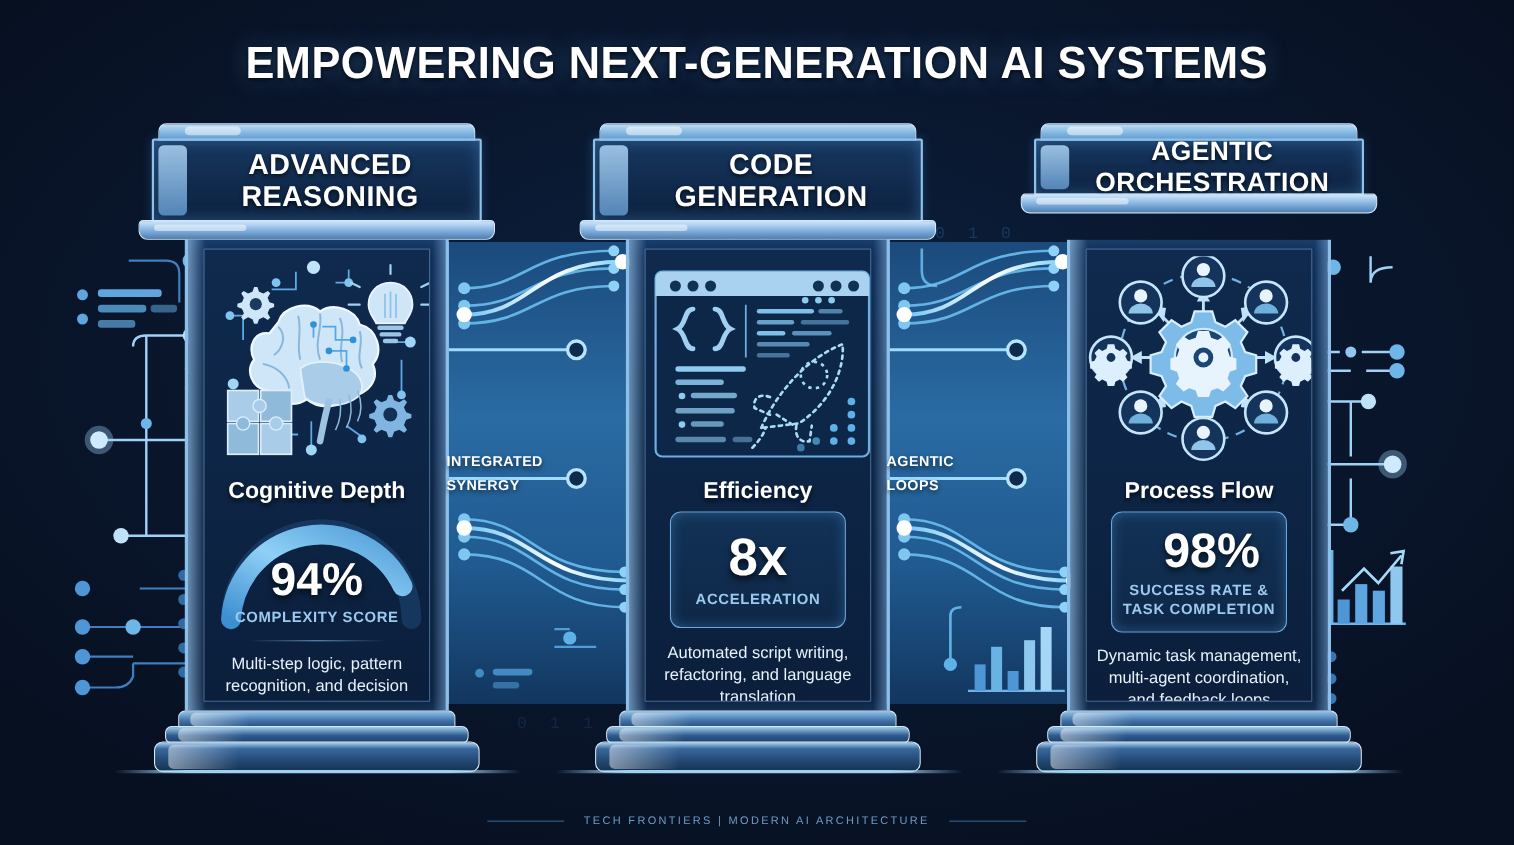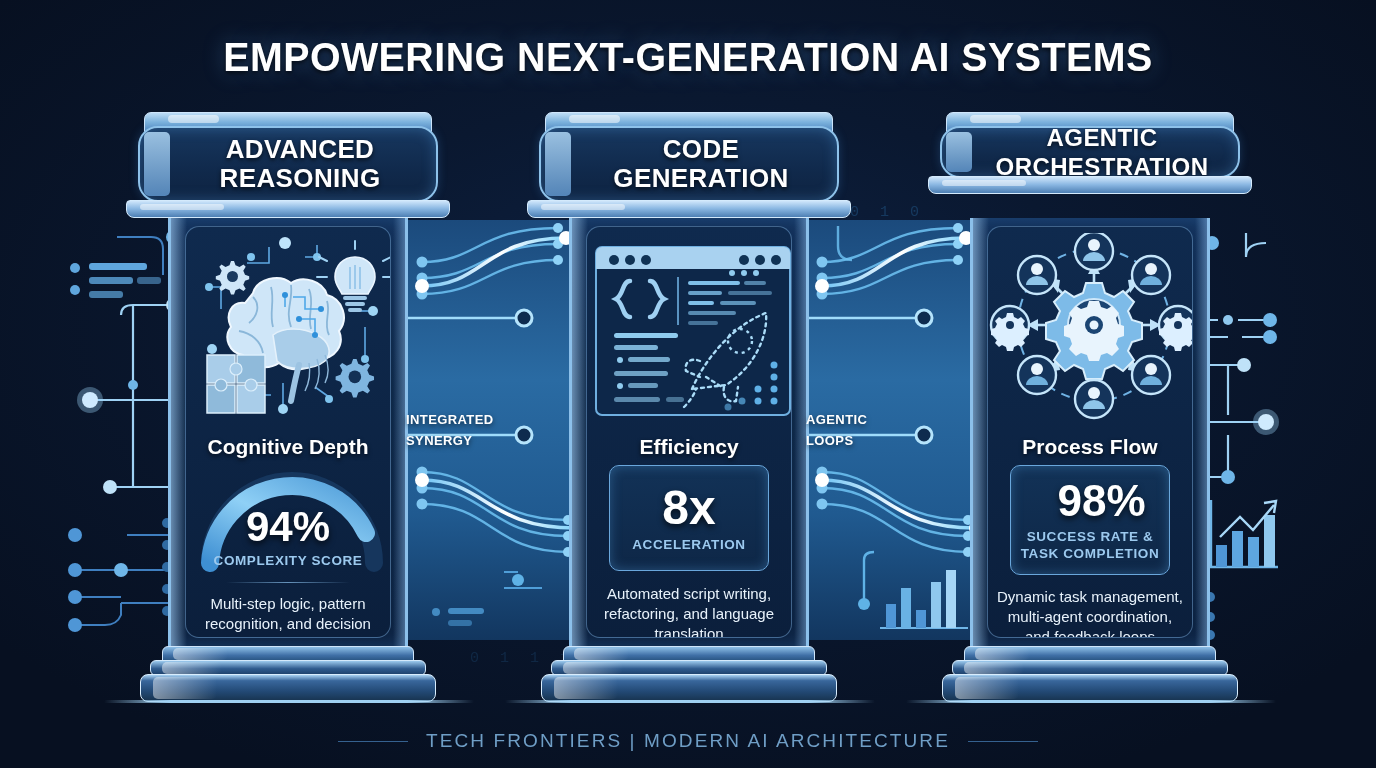--- a/index.html
+++ b/index.html
@@ -51,21 +51,21 @@
   }
   .cap-top::after {
     content:""; position:absolute; left:8%; top:2px; width:18%; height:42%;
     background: rgba(255,255,255,.55); border-radius: 4px;
   }
   .cap-body {
     position: absolute; left: 0; right: 0; top: 14px; bottom: 16px;
     background: linear-gradient(180deg,#16355f 0%, #102a4d 55%, #0d2banchor 100%);
     background: linear-gradient(180deg,#17375f 0%,#10294b 60%,#0e2341 100%);
     border: 2px solid #8ec2ea;
-    border-radius: 20px;
+    border-radius: 2px;
     box-shadow: 0 0 14px rgba(90,165,235,.35) inset, 0 0 10px rgba(70,150,230,.25);
   }
   .cap-body::before {
     content:""; position:absolute; left:4px; top:4px; bottom:4px; width:26px;
     background: linear-gradient(180deg,#a8cfee,#5b8fc4);
     border-radius: 5px; opacity:.9;
   }
   .cap-label {
     position: absolute; left: 34px; right: 10px; top: 50%;
     transform: translateY(-50%);
@@ -100,21 +100,21 @@
     background: linear-gradient(90deg, rgba(170,210,245,.55), rgba(170,210,245,0));
   }
   .shaft::after {
     content:""; position:absolute; right:0; top:0; bottom:0; width:12px;
     background: linear-gradient(270deg, rgba(150,195,240,.4), rgba(150,195,240,0));
   }
   .shaft-inner {
     position: absolute; left: 14px; right: 14px; top: 8px; bottom: 8px;
     background: linear-gradient(180deg,#0f2a4e 0%,#0b1f3c 100%);
     border: 1px solid rgba(130,185,235,.45);
-    border-radius: 14px;
+    border-radius: 1px;
     overflow: hidden;
   }
   
   .base-a, .base-b, .base-c { position:absolute; }
   .base-a {
     background: linear-gradient(180deg,#8ec0e8 0%,#3f6fa6 60%,#2d5party 100%);
     background: linear-gradient(180deg,#8ec0e8 0%,#3f6fa6 60%,#27527f 100%);
     border: 1px solid #cfe6fb; border-radius: 6px 6px 2px 2px;
   }
   .base-b {
@@ -185,21 +185,21 @@
     text-shadow: 0 2px 5px rgba(0,0,0,.6);
     z-index: 4;
   }
   
   .footer {
     position:absolute; left:0; right:0; bottom: 16px;
     display:flex; align-items:center; justify-content:center; gap:18px;
   }
   .footer-line { width: 70px; height:1px; background:#35618f; }
   .footer-text {
-    color:#6f9ec6; font-size:19px; letter-spacing:2.1px;
+    color:#6f9ec6; font-size:10px; letter-spacing:2.1px;
   }
   svg { display:block; }
 </style>
 </head>
 <body>
 
 <div id="stage">
 
   <div class="binary-layer">
     <div class="bincol" style="left:600px; top:180px;">1 0 1 1 0 1

